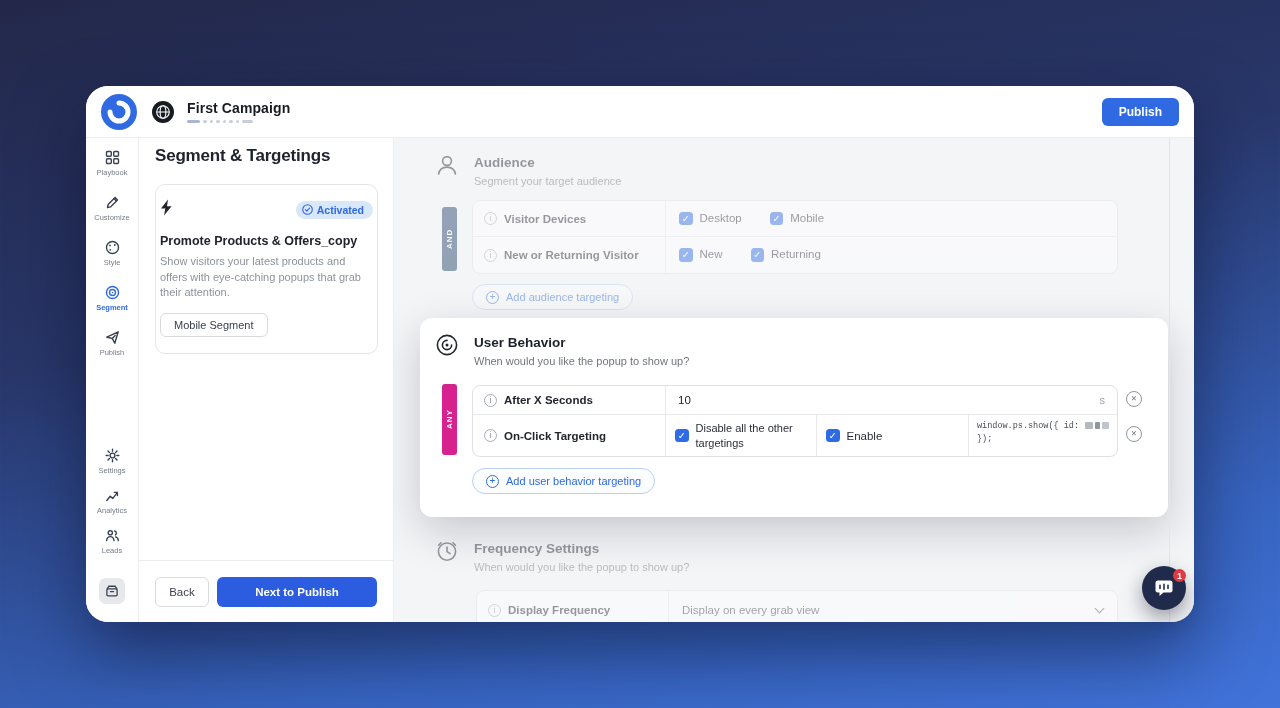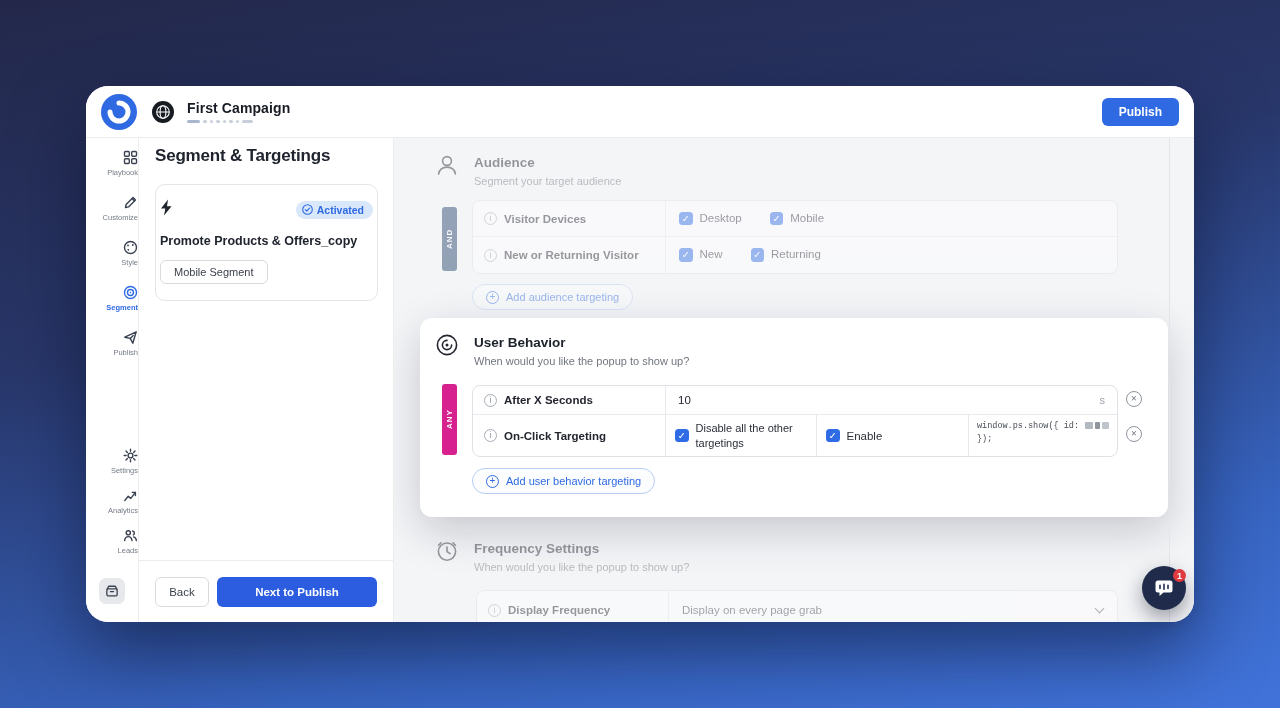--- a/index.html
+++ b/index.html
@@ -22,21 +22,21 @@
   .dots i.d{width:3.5px;}
   .dots i.b2{width:11px;}
   .publish-btn{margin-left:auto;background:#2f6ae3;color:#fff;font-size:12px;font-weight:600;
     padding:7px 17px;border-radius:6px;border:none;cursor:pointer;font-family:inherit;}
 
   .body{flex:1;display:flex;min-height:0;}
 
   
   .rail{width:53px;flex:0 0 53px;border-right:1px solid #ededf0;background:#fff;
     display:flex;flex-direction:column;align-items:center;padding-top:10px;}
-  .rail-item{height:45px;width:100%;display:flex;flex-direction:column;align-items:flex-end;gap:3px;cursor:pointer;padding-top:2px;}
+  .rail-item{height:45px;width:100%;display:flex;flex-direction:column;align-items:center;gap:3px;cursor:pointer;padding-top:2px;}
   .rail-item.small{height:40px;}
   .rail-item svg{width:15px;height:15px;stroke:#3a4150;fill:none;stroke-width:1.4;stroke-linecap:round;stroke-linejoin:round;}
   .rail-item .rlabel{font-size:7.5px;color:#767c87;}
   .rail-item.active svg{stroke:#2f6ae3;}
   .rail-item.active .rlabel{color:#2f6ae3;font-weight:700;}
   .rail-gap{height:73px;}
   .rail-bottom{margin-top:12px;width:26px;height:26px;border-radius:7px;background:#e7e8eb;
     display:flex;align-items:center;justify-content:center;cursor:pointer;}
   .rail-bottom svg{width:14px;height:14px;stroke:#3a4150;fill:none;stroke-width:1.4;stroke-linecap:round;stroke-linejoin:round;}
 
@@ -270,20 +270,21 @@
             </span>
             <span class="badge">
               <svg viewBox="0 0 11 11">
                   <circle cx="5.5" cy="5.5" r="4.8" fill="none" stroke="#2f6ae3" stroke-width="1.1"></circle>
                   <path d="M3.3 5.7l1.5 1.5 2.7-3" fill="none" stroke="#2f6ae3" stroke-width="1.1" stroke-linecap="round" stroke-linejoin="round"></path>
                 </svg>
               <span>Activated</span>
             </span>
           </div>
           <div class="seg-title">Promote Products &amp; Offers_copy</div>
+          <div class="seg-desc">Show visitors your latest products and offers with eye-catching popups that grab their attention.</div>
           <button class="seg-btn">Mobile Segment</button>
         </div>
 
         <div class="panel-divider"></div>
         <div class="panel-actions">
           <button class="btn-back">Back</button>
           <button class="btn-next">Next to Publish</button>
         </div>
       </aside>
 
@@ -408,21 +409,21 @@
           <div class="sec-title" style="left:80px;top:403px;">Frequency Settings</div>
           <div class="sec-sub" style="left:80px;top:423px;">When would you like the popup to show up?</div>
 
           <div class="tbl tbl-freq">
             <div class="trow freq-row">
               <div class="tcell-label" style="width:192px;flex:0 0 192px;text-align:right;">
                 <span class="info"></span>
                 <span class="tlabel">Display Frequency</span>
               </div>
               <div class="tcell-val">
-                <span>Display on every page grab</span>
+                <span>Display on every grab view</span>
                 <span class="chev"></span>
               </div>
             </div>
           </div>
         </section>
 
         <div class="scroll-line"></div>
       </main>
 
     </div>

